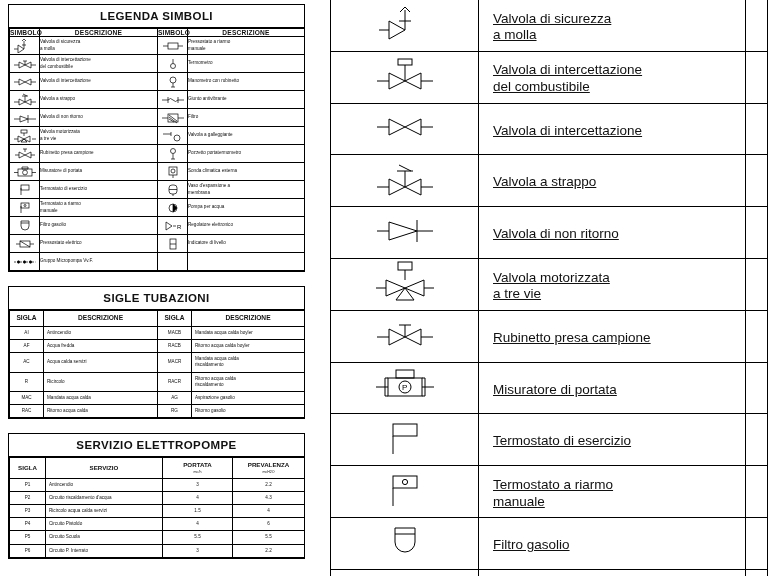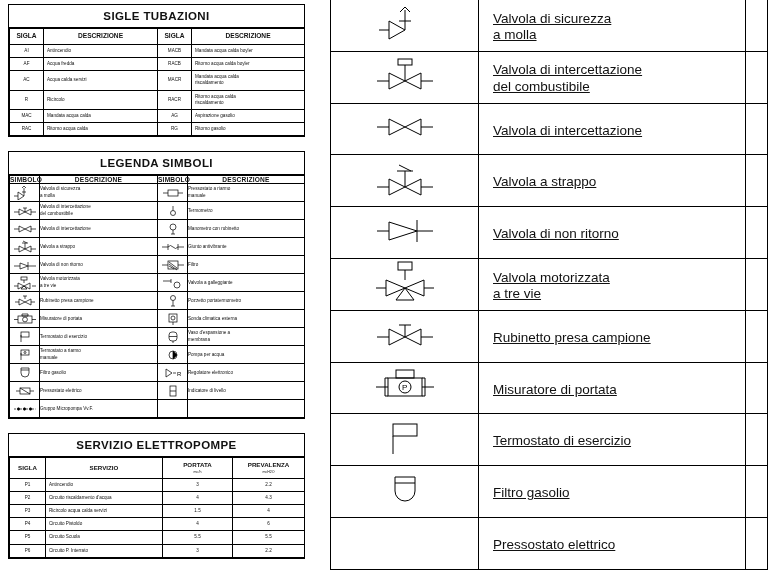--- a/index.html
+++ b/index.html
@@ -40,20 +40,341 @@
   table.big td.bdesc{font-size:13.5px;padding:4px 0 0 14px;line-height:1.25;vertical-align:middle;text-decoration:underline;}
   table.big td.bend{width:22px;border-right:1px solid #000;}
   .r0{border-top:none !important;}
 </style>
 </head>
 <body>
 
 <div id="left">
 
   <div class="block">
+    <div class="block-title">LEGENDA SIMBOLI</div>
+    <table class="leg">
+      <colgroup>
+          <col style="width:30px">
+          <col style="width:118px">
+          <col style="width:30px">
+          <col style="width:117px">
+        </colgroup>
+      <tbody>
+          <tr>
+        <td class="hd">SIMBOLO</td>
+        <td class="hd">DESCRIZIONE</td>
+        <td class="hd">SIMBOLO</td>
+        <td class="hd">DESCRIZIONE</td>
+      </tr>
+
+      <tr>
+        <td class="sym">
+          <svg width="26" height="14" viewBox="0 0 26 14">
+                <g stroke="#000" fill="none" stroke-width=".7">
+                  <path d="M2 10h4"></path>
+                  <path d="M6 6l0 8 6-4z"></path>
+                  <path d="M12 10l0-4"></path>
+                  <path d="M10 6l4 0"></path>
+                  <path d="M12 6l0-4"></path>
+                  <path d="M10 2l2-2 2 2"></path>
+                </g>
+              </svg>
+        </td>
+        <td class="desc" style="white-space: pre-line;">Valvola di sicurezza
+a molla</td>
+        <td class="sym">
+          <svg width="26" height="14" viewBox="0 0 26 14">
+                <g stroke="#000" fill="none" stroke-width=".7">
+                  <rect x="8" y="4" width="10" height="6"></rect>
+                  <path d="M3 7h5M18 7h5"></path>
+                </g>
+              </svg>
+        </td>
+        <td class="desc" style="white-space: pre-line;">Pressostato a riarmo
+manuale</td>
+      </tr>
+
+      <tr>
+        <td class="sym">
+          <svg width="26" height="14" viewBox="0 0 26 14">
+                <g stroke="#000" fill="none" stroke-width=".7">
+                  <path d="M2 8h5M19 8h5"></path>
+                  <path d="M7 5l0 6 6-3z"></path>
+                  <path d="M19 5l0 6-6-3z"></path>
+                  <path d="M13 8l0-4M11 4h4"></path>
+                </g>
+              </svg>
+        </td>
+        <td class="desc" style="white-space: pre-line;">Valvola di intercettazione
+del combustibile</td>
+        <td class="sym">
+          <svg width="26" height="14" viewBox="0 0 26 14">
+                <g stroke="#000" fill="none" stroke-width=".7">
+                  <circle cx="13" cy="9" r="2.5"></circle>
+                  <path d="M13 6.5V2"></path>
+                </g>
+              </svg>
+        </td>
+        <td class="desc" style="white-space: pre-line;">Termometro</td>
+      </tr>
+
+      <tr>
+        <td class="sym">
+          <svg width="26" height="14" viewBox="0 0 26 14">
+                <g stroke="#000" fill="none" stroke-width=".7">
+                  <path d="M2 7h5M19 7h5"></path>
+                  <path d="M7 4l0 6 6-3z"></path>
+                  <path d="M19 4l0 6-6-3z"></path>
+                </g>
+              </svg>
+        </td>
+        <td class="desc" style="white-space: pre-line;">Valvola di intercettazione</td>
+        <td class="sym">
+          <svg width="26" height="14" viewBox="0 0 26 14">
+                <g stroke="#000" fill="none" stroke-width=".7">
+                  <circle cx="13" cy="5" r="3"></circle>
+                  <path d="M13 8v4M11 12h4"></path>
+                </g>
+              </svg>
+        </td>
+        <td class="desc" style="white-space: pre-line;">Manometro con rubinetto</td>
+      </tr>
+
+      <tr>
+        <td class="sym">
+          <svg width="26" height="14" viewBox="0 0 26 14">
+                <g stroke="#000" fill="none" stroke-width=".7">
+                  <path d="M2 9h5M19 9h5"></path>
+                  <path d="M7 6l0 6 6-3z"></path>
+                  <path d="M19 6l0 6-6-3z"></path>
+                  <path d="M13 9V3M10 3l6 0"></path>
+                  <path d="M11 1l4 2"></path>
+                </g>
+              </svg>
+        </td>
+        <td class="desc" style="white-space: pre-line;">Valvola a strappo</td>
+        <td class="sym">
+          <svg width="26" height="14" viewBox="0 0 26 14">
+                <g stroke="#000" fill="none" stroke-width=".7">
+                  <path d="M2 7h6M18 7h6"></path>
+                  <path d="M8 4v6M18 4v6"></path>
+                  <path d="M8 7q2.5-3 5 0t5 0"></path>
+                </g>
+              </svg>
+        </td>
+        <td class="desc" style="white-space: pre-line;">Giunto antivibrante</td>
+      </tr>
+
+      <tr>
+        <td class="sym">
+          <svg width="26" height="14" viewBox="0 0 26 14">
+                <g stroke="#000" fill="none" stroke-width=".7">
+                  <path d="M2 8h6M16 8h8"></path>
+                  <path d="M8 5l0 6 8-3z"></path>
+                  <path d="M16 4v8"></path>
+                </g>
+              </svg>
+        </td>
+        <td class="desc" style="white-space: pre-line;">Valvola di non ritorno</td>
+        <td class="sym">
+          <svg width="26" height="14" viewBox="0 0 26 14">
+                <g stroke="#000" fill="none" stroke-width=".7">
+                  <path d="M2 7h6M18 7h6"></path>
+                  <rect x="8" y="3" width="10" height="8"></rect>
+                  <path d="M9 4l8 6M9 6l8 6M9 8l5 3"></path>
+                </g>
+              </svg>
+        </td>
+        <td class="desc" style="white-space: pre-line;">Filtro</td>
+      </tr>
+
+      <tr>
+        <td class="sym">
+          <svg width="26" height="14" viewBox="0 0 26 14">
+                <g stroke="#000" fill="none" stroke-width=".7">
+                  <path d="M2 10h4M20 10h4"></path>
+                  <path d="M6 7l0 6 6-3z"></path>
+                  <path d="M18 7l0 6-6-3z"></path>
+                  <path d="M12 10l-3 3h6z"></path>
+                  <path d="M12 7V4"></path>
+                  <rect x="9" y="1" width="6" height="3"></rect>
+                </g>
+              </svg>
+        </td>
+        <td class="desc" style="white-space: pre-line;">Valvola motorizzata
+a tre vie</td>
+        <td class="sym">
+          <svg width="26" height="14" viewBox="0 0 26 14">
+                <g stroke="#000" fill="none" stroke-width=".7">
+                  <path d="M3 5h8"></path>
+                  <path d="M11 3v4"></path>
+                  <circle cx="17" cy="9" r="3"></circle>
+                </g>
+              </svg>
+        </td>
+        <td class="desc" style="white-space: pre-line;">Valvola a galleggiante</td>
+      </tr>
+
+      <tr>
+        <td class="sym">
+          <svg width="26" height="14" viewBox="0 0 26 14">
+                <g stroke="#000" fill="none" stroke-width=".7">
+                  <path d="M3 8h4M19 8h4"></path>
+                  <path d="M7 5l0 6 6-3z"></path>
+                  <path d="M19 5l0 6-6-3z"></path>
+                  <path d="M13 5V2M11 2h4"></path>
+                </g>
+              </svg>
+        </td>
+        <td class="desc" style="white-space: pre-line;">Rubinetto presa campione</td>
+        <td class="sym">
+          <svg width="26" height="14" viewBox="0 0 26 14">
+                <g stroke="#000" fill="none" stroke-width=".7">
+                  <circle cx="13" cy="4" r="2.5"></circle>
+                  <path d="M13 6.5V12M11 12h4"></path>
+                </g>
+              </svg>
+        </td>
+        <td class="desc" style="white-space: pre-line;">Pozzetto portatermometro</td>
+      </tr>
+
+      <tr>
+        <td class="sym">
+          <svg width="26" height="14" viewBox="0 0 26 14">
+                <g stroke="#000" fill="none" stroke-width=".7">
+                  <rect x="6" y="4" width="14" height="7"></rect>
+                  <path d="M2 7.5h4M20 7.5h4"></path>
+                  <circle cx="13" cy="7.5" r="2.4"></circle>
+                  <path d="M10 2h6v2h-6z"></path>
+                </g>
+              </svg>
+        </td>
+        <td class="desc" style="white-space: pre-line;">Misuratore di portata</td>
+        <td class="sym">
+          <svg width="26" height="14" viewBox="0 0 26 14">
+                <g stroke="#000" fill="none" stroke-width=".7">
+                  <rect x="9" y="2" width="8" height="8"></rect>
+                  <circle cx="13" cy="6" r="2"></circle>
+                  <path d="M13 10v3"></path>
+                </g>
+              </svg>
+        </td>
+        <td class="desc" style="white-space: pre-line;">Sonda climatica esterna</td>
+      </tr>
+
+      <tr>
+        <td class="sym">
+          <svg width="26" height="14" viewBox="0 0 26 14">
+                <g stroke="#000" fill="none" stroke-width=".7">
+                  <path d="M9 12V5"></path>
+                  <rect x="9" y="2" width="8" height="5"></rect>
+                </g>
+              </svg>
+        </td>
+        <td class="desc" style="white-space: pre-line;">Termostato di esercizio</td>
+        <td class="sym">
+          <svg width="26" height="14" viewBox="0 0 26 14">
+                <g stroke="#000" fill="none" stroke-width=".7">
+                  <rect x="9" y="2" width="8" height="9" rx="3"></rect>
+                  <path d="M9 6.5h8"></path>
+                  <path d="M13 11v2"></path>
+                </g>
+              </svg>
+        </td>
+        <td class="desc" style="white-space: pre-line;">Vaso d'espansione a
+membrana</td>
+      </tr>
+
+      <tr>
+        <td class="sym">
+          <svg width="26" height="14" viewBox="0 0 26 14">
+                <g stroke="#000" fill="none" stroke-width=".7">
+                  <path d="M9 12V5"></path>
+                  <rect x="9" y="2" width="8" height="5"></rect>
+                  <circle cx="13" cy="4.5" r="1"></circle>
+                </g>
+              </svg>
+        </td>
+        <td class="desc" style="white-space: pre-line;">Termostato a riarmo
+manuale</td>
+        <td class="sym">
+          <svg width="26" height="14" viewBox="0 0 26 14">
+                <g stroke="#000" fill="none" stroke-width=".7">
+                  <circle cx="13" cy="7" r="4"></circle>
+                  <path d="M13 3l4 4-4 4z" fill="#000"></path>
+                </g>
+              </svg>
+        </td>
+        <td class="desc" style="white-space: pre-line;">Pompa per acqua</td>
+      </tr>
+
+      <tr>
+        <td class="sym">
+          <svg width="26" height="14" viewBox="0 0 26 14">
+                <g stroke="#000" fill="none" stroke-width=".7">
+                  <path d="M9 2h8v5a4 4 0 0 1-8 0z"></path>
+                  <path d="M9 4h8"></path>
+                </g>
+              </svg>
+        </td>
+        <td class="desc" style="white-space: pre-line;">Filtro gasolio</td>
+        <td class="sym">
+          <svg width="26" height="14" viewBox="0 0 26 14">
+                <g stroke="#000" fill="none" stroke-width=".7">
+                  <path d="M6 3l6 4-6 4z"></path>
+                  <path d="M13 7h3"></path>
+                  <text x="17" y="9.5" font-size="6" stroke="none" fill="#000">R</text>
+                </g>
+              </svg>
+        </td>
+        <td class="desc" style="white-space: pre-line;">Regolatore elettronico</td>
+      </tr>
+
+      <tr>
+        <td class="sym">
+          <svg width="26" height="14" viewBox="0 0 26 14">
+                <g stroke="#000" fill="none" stroke-width=".7">
+                  <rect x="8" y="4" width="10" height="6"></rect>
+                  <path d="M4 7h4M18 7h4"></path>
+                  <path d="M8 4l10 6"></path>
+                </g>
+              </svg>
+        </td>
+        <td class="desc" style="white-space: pre-line;">Pressostato elettrico</td>
+        <td class="sym">
+          <svg width="26" height="14" viewBox="0 0 26 14">
+                <g stroke="#000" fill="none" stroke-width=".7">
+                  <rect x="10" y="2" width="6" height="10"></rect>
+                  <path d="M10 7h6"></path>
+                </g>
+              </svg>
+        </td>
+        <td class="desc" style="white-space: pre-line;">Indicatore di livello</td>
+      </tr>
+
+      <tr>
+        <td class="sym">
+          <svg width="26" height="14" viewBox="0 0 26 14">
+                <g stroke="#000" fill="none" stroke-width=".7">
+                  <path d="M2 7h3M8 7h3M14 7h3M20 7h4" stroke-dasharray="2 1.5"></path>
+                  <circle cx="6.5" cy="7" r="1.2" fill="#000"></circle>
+                  <circle cx="12.5" cy="7" r="1.2" fill="#000"></circle>
+                  <circle cx="18.5" cy="7" r="1.2" fill="#000"></circle>
+                </g>
+              </svg>
+        </td>
+        <td class="desc" style="white-space: pre-line;">Gruppo Micropompa Vv.F.</td>
+        <td class="sym"></td>
+        <td class="desc" style="white-space: pre-line;"></td>
+      </tr>
+    </tbody>
+      </table>
+  </div>
+
+  <div class="block">
     <div class="block-title">SIGLE TUBAZIONI</div>
     <table class="sig">
       <colgroup>
           <col style="width:34px">
           <col style="width:114px">
           <col style="width:34px">
           <col style="width:113px">
         </colgroup>
       <tbody>
           <tr>
@@ -92,341 +413,20 @@
         <td class="c">MAC</td>
         <td>Mandata acqua calda</td>
         <td class="c">AG</td>
         <td>Aspirazione gasolio</td>
       </tr>
       <tr>
         <td class="c">RAC</td>
         <td>Ritorno acqua calda</td>
         <td class="c">RG</td>
         <td>Ritorno gasolio</td>
-      </tr>
-    </tbody>
-      </table>
-  </div>
-
-  <div class="block">
-    <div class="block-title">LEGENDA SIMBOLI</div>
-    <table class="leg">
-      <colgroup>
-          <col style="width:30px">
-          <col style="width:118px">
-          <col style="width:30px">
-          <col style="width:117px">
-        </colgroup>
-      <tbody>
-          <tr>
-        <td class="hd">SIMBOLO</td>
-        <td class="hd">DESCRIZIONE</td>
-        <td class="hd">SIMBOLO</td>
-        <td class="hd">DESCRIZIONE</td>
-      </tr>
-
-      <tr>
-        <td class="sym">
-          <svg width="26" height="14" viewBox="0 0 26 14">
-                <g stroke="#000" fill="none" stroke-width=".7">
-                  <path d="M2 10h4"></path>
-                  <path d="M6 6l0 8 6-4z"></path>
-                  <path d="M12 10l0-4"></path>
-                  <path d="M10 6l4 0"></path>
-                  <path d="M12 6l0-4"></path>
-                  <path d="M10 2l2-2 2 2"></path>
-                </g>
-              </svg>
-        </td>
-        <td class="desc" style="white-space: pre-line;">Valvola di sicurezza
-a molla</td>
-        <td class="sym">
-          <svg width="26" height="14" viewBox="0 0 26 14">
-                <g stroke="#000" fill="none" stroke-width=".7">
-                  <rect x="8" y="4" width="10" height="6"></rect>
-                  <path d="M3 7h5M18 7h5"></path>
-                </g>
-              </svg>
-        </td>
-        <td class="desc" style="white-space: pre-line;">Pressostato a riarmo
-manuale</td>
-      </tr>
-
-      <tr>
-        <td class="sym">
-          <svg width="26" height="14" viewBox="0 0 26 14">
-                <g stroke="#000" fill="none" stroke-width=".7">
-                  <path d="M2 8h5M19 8h5"></path>
-                  <path d="M7 5l0 6 6-3z"></path>
-                  <path d="M19 5l0 6-6-3z"></path>
-                  <path d="M13 8l0-4M11 4h4"></path>
-                </g>
-              </svg>
-        </td>
-        <td class="desc" style="white-space: pre-line;">Valvola di intercettazione
-del combustibile</td>
-        <td class="sym">
-          <svg width="26" height="14" viewBox="0 0 26 14">
-                <g stroke="#000" fill="none" stroke-width=".7">
-                  <circle cx="13" cy="9" r="2.5"></circle>
-                  <path d="M13 6.5V2"></path>
-                </g>
-              </svg>
-        </td>
-        <td class="desc" style="white-space: pre-line;">Termometro</td>
-      </tr>
-
-      <tr>
-        <td class="sym">
-          <svg width="26" height="14" viewBox="0 0 26 14">
-                <g stroke="#000" fill="none" stroke-width=".7">
-                  <path d="M2 7h5M19 7h5"></path>
-                  <path d="M7 4l0 6 6-3z"></path>
-                  <path d="M19 4l0 6-6-3z"></path>
-                </g>
-              </svg>
-        </td>
-        <td class="desc" style="white-space: pre-line;">Valvola di intercettazione</td>
-        <td class="sym">
-          <svg width="26" height="14" viewBox="0 0 26 14">
-                <g stroke="#000" fill="none" stroke-width=".7">
-                  <circle cx="13" cy="5" r="3"></circle>
-                  <path d="M13 8v4M11 12h4"></path>
-                </g>
-              </svg>
-        </td>
-        <td class="desc" style="white-space: pre-line;">Manometro con rubinetto</td>
-      </tr>
-
-      <tr>
-        <td class="sym">
-          <svg width="26" height="14" viewBox="0 0 26 14">
-                <g stroke="#000" fill="none" stroke-width=".7">
-                  <path d="M2 9h5M19 9h5"></path>
-                  <path d="M7 6l0 6 6-3z"></path>
-                  <path d="M19 6l0 6-6-3z"></path>
-                  <path d="M13 9V3M10 3l6 0"></path>
-                  <path d="M11 1l4 2"></path>
-                </g>
-              </svg>
-        </td>
-        <td class="desc" style="white-space: pre-line;">Valvola a strappo</td>
-        <td class="sym">
-          <svg width="26" height="14" viewBox="0 0 26 14">
-                <g stroke="#000" fill="none" stroke-width=".7">
-                  <path d="M2 7h6M18 7h6"></path>
-                  <path d="M8 4v6M18 4v6"></path>
-                  <path d="M8 7q2.5-3 5 0t5 0"></path>
-                </g>
-              </svg>
-        </td>
-        <td class="desc" style="white-space: pre-line;">Giunto antivibrante</td>
-      </tr>
-
-      <tr>
-        <td class="sym">
-          <svg width="26" height="14" viewBox="0 0 26 14">
-                <g stroke="#000" fill="none" stroke-width=".7">
-                  <path d="M2 8h6M16 8h8"></path>
-                  <path d="M8 5l0 6 8-3z"></path>
-                  <path d="M16 4v8"></path>
-                </g>
-              </svg>
-        </td>
-        <td class="desc" style="white-space: pre-line;">Valvola di non ritorno</td>
-        <td class="sym">
-          <svg width="26" height="14" viewBox="0 0 26 14">
-                <g stroke="#000" fill="none" stroke-width=".7">
-                  <path d="M2 7h6M18 7h6"></path>
-                  <rect x="8" y="3" width="10" height="8"></rect>
-                  <path d="M9 4l8 6M9 6l8 6M9 8l5 3"></path>
-                </g>
-              </svg>
-        </td>
-        <td class="desc" style="white-space: pre-line;">Filtro</td>
-      </tr>
-
-      <tr>
-        <td class="sym">
-          <svg width="26" height="14" viewBox="0 0 26 14">
-                <g stroke="#000" fill="none" stroke-width=".7">
-                  <path d="M2 10h4M20 10h4"></path>
-                  <path d="M6 7l0 6 6-3z"></path>
-                  <path d="M18 7l0 6-6-3z"></path>
-                  <path d="M12 10l-3 3h6z"></path>
-                  <path d="M12 7V4"></path>
-                  <rect x="9" y="1" width="6" height="3"></rect>
-                </g>
-              </svg>
-        </td>
-        <td class="desc" style="white-space: pre-line;">Valvola motorizzata
-a tre vie</td>
-        <td class="sym">
-          <svg width="26" height="14" viewBox="0 0 26 14">
-                <g stroke="#000" fill="none" stroke-width=".7">
-                  <path d="M3 5h8"></path>
-                  <path d="M11 3v4"></path>
-                  <circle cx="17" cy="9" r="3"></circle>
-                </g>
-              </svg>
-        </td>
-        <td class="desc" style="white-space: pre-line;">Valvola a galleggiante</td>
-      </tr>
-
-      <tr>
-        <td class="sym">
-          <svg width="26" height="14" viewBox="0 0 26 14">
-                <g stroke="#000" fill="none" stroke-width=".7">
-                  <path d="M3 8h4M19 8h4"></path>
-                  <path d="M7 5l0 6 6-3z"></path>
-                  <path d="M19 5l0 6-6-3z"></path>
-                  <path d="M13 5V2M11 2h4"></path>
-                </g>
-              </svg>
-        </td>
-        <td class="desc" style="white-space: pre-line;">Rubinetto presa campione</td>
-        <td class="sym">
-          <svg width="26" height="14" viewBox="0 0 26 14">
-                <g stroke="#000" fill="none" stroke-width=".7">
-                  <circle cx="13" cy="4" r="2.5"></circle>
-                  <path d="M13 6.5V12M11 12h4"></path>
-                </g>
-              </svg>
-        </td>
-        <td class="desc" style="white-space: pre-line;">Pozzetto portatermometro</td>
-      </tr>
-
-      <tr>
-        <td class="sym">
-          <svg width="26" height="14" viewBox="0 0 26 14">
-                <g stroke="#000" fill="none" stroke-width=".7">
-                  <rect x="6" y="4" width="14" height="7"></rect>
-                  <path d="M2 7.5h4M20 7.5h4"></path>
-                  <circle cx="13" cy="7.5" r="2.4"></circle>
-                  <path d="M10 2h6v2h-6z"></path>
-                </g>
-              </svg>
-        </td>
-        <td class="desc" style="white-space: pre-line;">Misuratore di portata</td>
-        <td class="sym">
-          <svg width="26" height="14" viewBox="0 0 26 14">
-                <g stroke="#000" fill="none" stroke-width=".7">
-                  <rect x="9" y="2" width="8" height="8"></rect>
-                  <circle cx="13" cy="6" r="2"></circle>
-                  <path d="M13 10v3"></path>
-                </g>
-              </svg>
-        </td>
-        <td class="desc" style="white-space: pre-line;">Sonda climatica esterna</td>
-      </tr>
-
-      <tr>
-        <td class="sym">
-          <svg width="26" height="14" viewBox="0 0 26 14">
-                <g stroke="#000" fill="none" stroke-width=".7">
-                  <path d="M9 12V5"></path>
-                  <rect x="9" y="2" width="8" height="5"></rect>
-                </g>
-              </svg>
-        </td>
-        <td class="desc" style="white-space: pre-line;">Termostato di esercizio</td>
-        <td class="sym">
-          <svg width="26" height="14" viewBox="0 0 26 14">
-                <g stroke="#000" fill="none" stroke-width=".7">
-                  <rect x="9" y="2" width="8" height="9" rx="3"></rect>
-                  <path d="M9 6.5h8"></path>
-                  <path d="M13 11v2"></path>
-                </g>
-              </svg>
-        </td>
-        <td class="desc" style="white-space: pre-line;">Vaso d'espansione a
-membrana</td>
-      </tr>
-
-      <tr>
-        <td class="sym">
-          <svg width="26" height="14" viewBox="0 0 26 14">
-                <g stroke="#000" fill="none" stroke-width=".7">
-                  <path d="M9 12V5"></path>
-                  <rect x="9" y="2" width="8" height="5"></rect>
-                  <circle cx="13" cy="4.5" r="1"></circle>
-                </g>
-              </svg>
-        </td>
-        <td class="desc" style="white-space: pre-line;">Termostato a riarmo
-manuale</td>
-        <td class="sym">
-          <svg width="26" height="14" viewBox="0 0 26 14">
-                <g stroke="#000" fill="none" stroke-width=".7">
-                  <circle cx="13" cy="7" r="4"></circle>
-                  <path d="M13 3l4 4-4 4z" fill="#000"></path>
-                </g>
-              </svg>
-        </td>
-        <td class="desc" style="white-space: pre-line;">Pompa per acqua</td>
-      </tr>
-
-      <tr>
-        <td class="sym">
-          <svg width="26" height="14" viewBox="0 0 26 14">
-                <g stroke="#000" fill="none" stroke-width=".7">
-                  <path d="M9 2h8v5a4 4 0 0 1-8 0z"></path>
-                  <path d="M9 4h8"></path>
-                </g>
-              </svg>
-        </td>
-        <td class="desc" style="white-space: pre-line;">Filtro gasolio</td>
-        <td class="sym">
-          <svg width="26" height="14" viewBox="0 0 26 14">
-                <g stroke="#000" fill="none" stroke-width=".7">
-                  <path d="M6 3l6 4-6 4z"></path>
-                  <path d="M13 7h3"></path>
-                  <text x="17" y="9.5" font-size="6" stroke="none" fill="#000">R</text>
-                </g>
-              </svg>
-        </td>
-        <td class="desc" style="white-space: pre-line;">Regolatore elettronico</td>
-      </tr>
-
-      <tr>
-        <td class="sym">
-          <svg width="26" height="14" viewBox="0 0 26 14">
-                <g stroke="#000" fill="none" stroke-width=".7">
-                  <rect x="8" y="4" width="10" height="6"></rect>
-                  <path d="M4 7h4M18 7h4"></path>
-                  <path d="M8 4l10 6"></path>
-                </g>
-              </svg>
-        </td>
-        <td class="desc" style="white-space: pre-line;">Pressostato elettrico</td>
-        <td class="sym">
-          <svg width="26" height="14" viewBox="0 0 26 14">
-                <g stroke="#000" fill="none" stroke-width=".7">
-                  <rect x="10" y="2" width="6" height="10"></rect>
-                  <path d="M10 7h6"></path>
-                </g>
-              </svg>
-        </td>
-        <td class="desc" style="white-space: pre-line;">Indicatore di livello</td>
-      </tr>
-
-      <tr>
-        <td class="sym">
-          <svg width="26" height="14" viewBox="0 0 26 14">
-                <g stroke="#000" fill="none" stroke-width=".7">
-                  <path d="M2 7h3M8 7h3M14 7h3M20 7h4" stroke-dasharray="2 1.5"></path>
-                  <circle cx="6.5" cy="7" r="1.2" fill="#000"></circle>
-                  <circle cx="12.5" cy="7" r="1.2" fill="#000"></circle>
-                  <circle cx="18.5" cy="7" r="1.2" fill="#000"></circle>
-                </g>
-              </svg>
-        </td>
-        <td class="desc" style="white-space: pre-line;">Gruppo Micropompa Vv.F.</td>
-        <td class="sym"></td>
-        <td class="desc" style="white-space: pre-line;"></td>
       </tr>
     </tbody>
       </table>
   </div>
 
   <div class="block">
     <div class="block-title">SERVIZIO ELETTROPOMPE</div>
     <table class="pmp">
       <colgroup>
           <col style="width:36px">
@@ -634,20 +634,34 @@
               <g stroke="#000" fill="none" stroke-width="1">
                 <path d="M18 34V16"></path>
                 <rect x="18" y="4" width="24" height="12"></rect>
               </g>
             </svg>
       </td>
       <td class="bdesc">Termostato di esercizio</td>
       <td class="bend"></td>
     </tr>
 
+    <tr>
+      <td class="bsym">
+        <svg width="60" height="36" viewBox="0 0 60 36">
+              <g stroke="#000" fill="none" stroke-width="1">
+                <path d="M18 34V16"></path>
+                <rect x="18" y="4" width="24" height="12"></rect>
+                <circle cx="30" cy="10" r="2.6"></circle>
+              </g>
+            </svg>
+      </td>
+      <td class="bdesc" style="white-space:pre-line">Termostato a riarmo
+manuale</td>
+      <td class="bend"></td>
+    </tr>
 
     <tr>
       <td class="bsym">
         <svg width="60" height="34" viewBox="0 0 60 34">
               <g stroke="#000" fill="none" stroke-width="1">
                 <path d="M20 4h20v14a10 10 0 0 1-20 0z"></path>
                 <path d="M20 10h20"></path>
               </g>
             </svg>
       </td>

